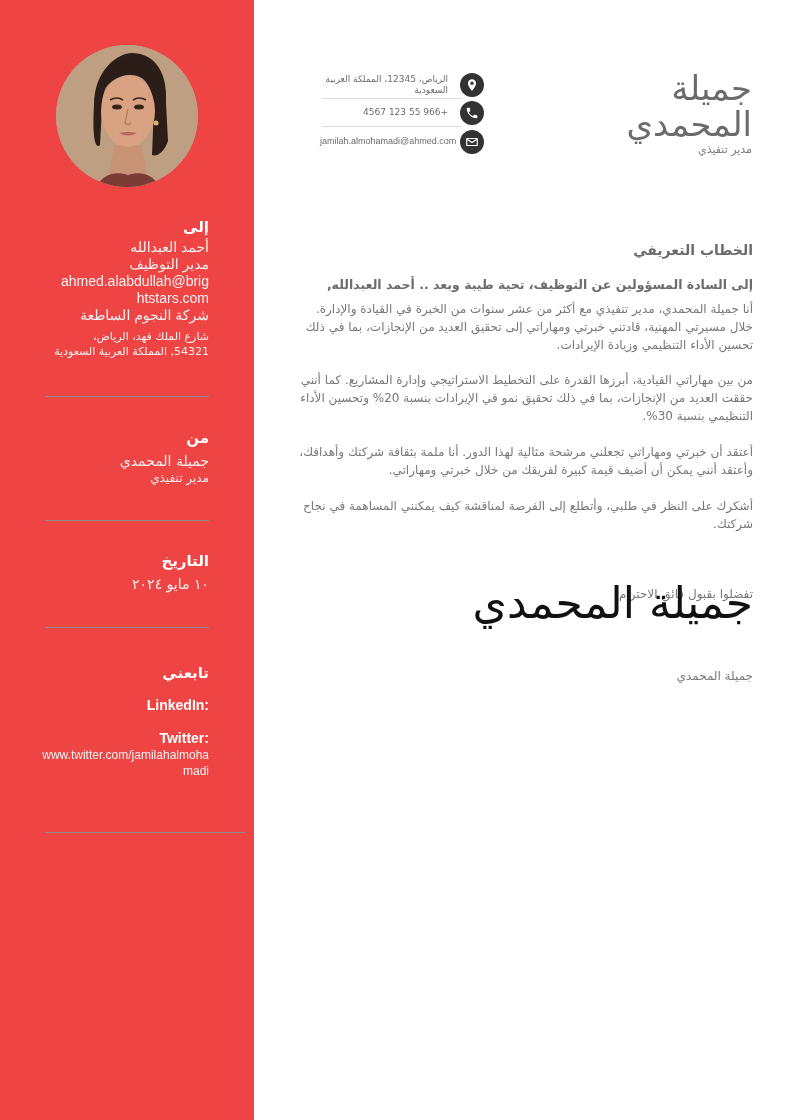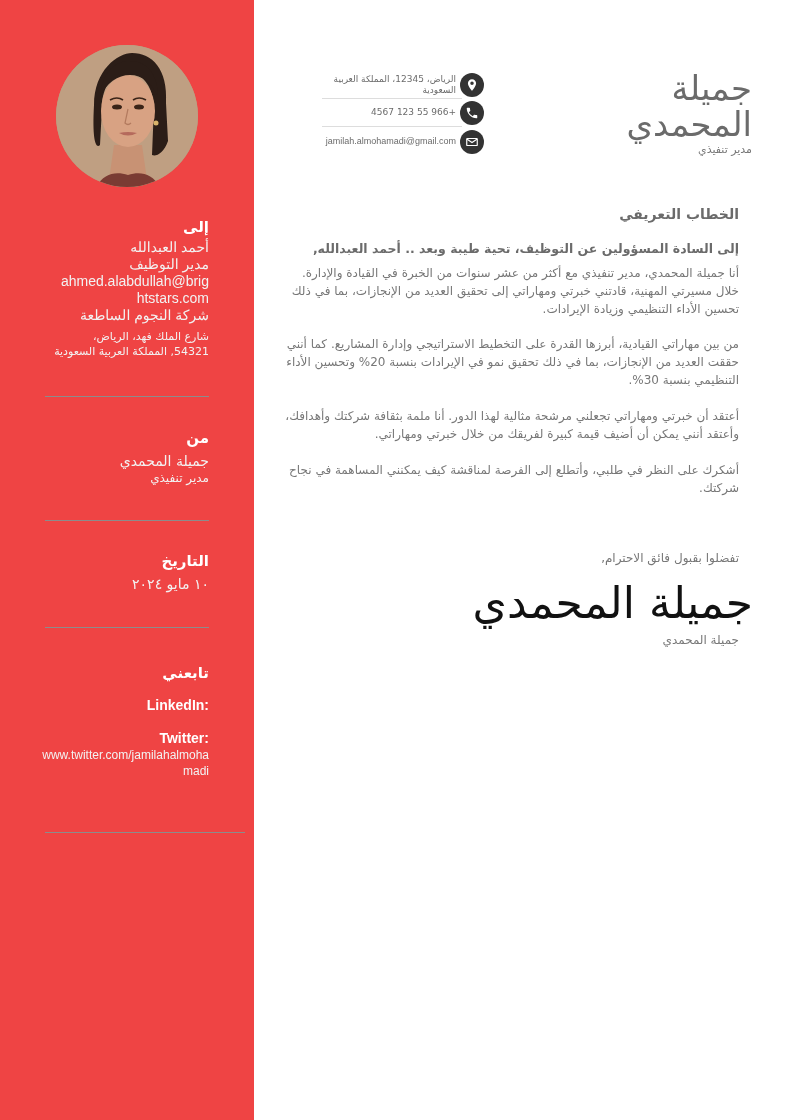--- a/index.html
+++ b/index.html
@@ -41,31 +41,31 @@
 
     .contacts { position: absolute; left: 320px; top: 71px; width: 168px; }
     .contact-row { display: flex; flex-direction: row; align-items: center; justify-content: flex-start; position: relative; }
     .contact-icon {
       width: 24px; height: 24px; border-radius: 50%; background: #333333;
       display: flex; align-items: center; justify-content: center; flex: 0 0 24px;
       margin-left: 0;
     }
     .contact-icon svg { width: 14px; height: 14px; display: block; }
     .contact-text {
-      width: 140px; text-align: right; padding-right: 4px; font-size: 9px; line-height: 11px; color: #6b6b6b;
+      width: 140px; text-align: right; padding-right: 12px; font-size: 9px; line-height: 11px; color: #6b6b6b;
       font-family: "DejaVu Sans", sans-serif;
     }
     .contact-text.ltr { direction: ltr; text-align: right; font-family: "Liberation Sans", sans-serif; }
     .contact-row.r1 { height: 27px; }
     .contact-row.r2 { height: 29px; }
     .contact-row.r3 { height: 29px; }
     .contact-sep { position: absolute; left: 2px; width: 140px; height: 1px; background: #dddddd; }
 
     
-    .letter { position: absolute; right: 55px; width: 460px; text-align: right; }
+    .letter { position: absolute; right: 41px; width: 460px; text-align: right; margin-top: 36px; }
     .letter-heading { top: 205px; font-weight: bold; font-size: 14px; color: #6b6b6b; line-height: 18px; }
     .salutation { top: 240px; font-weight: bold; font-size: 12.5px; color: #6b6b6b; line-height: 18px; }
     .para { font-size: 12px; line-height: 18px; color: #777777; }
     .p1 { top: 264px; }
     .p2 { top: 335px; }
     .p3 { top: 407px; }
     .p4 { top: 461px; }
 
     .closing { top: 550px; font-size: 12px; color: #777; line-height: 16px; }
     .signature {
@@ -155,21 +155,21 @@
   <div class="contact-row r2" style="direction:ltr;">
     <div class="contact-text" style="direction:rtl;">+966 55 123 4567</div>
     <div class="contact-icon">
       <svg viewBox="0 0 24 24">
           <path d="M6.6 10.8c1.4 2.8 3.8 5.1 6.6 6.6l2.2-2.2c.3-.3.7-.4 1-.2 1.1.4 2.3.6 3.6.6.6 0 1 .4 1 1V20c0 .6-.4 1-1 1C10.6 21 3 13.4 3 4c0-.6.4-1 1-1h3.5c.6 0 1 .4 1 1 0 1.2.2 2.4.6 3.6.1.3 0 .7-.2 1l-2.3 2.2z" fill="#ffffff"></path>
         </svg>
     </div>
     <div class="contact-sep" style="top:28px;"></div>
   </div>
   <div class="contact-row r3" style="direction:ltr;">
-    <div class="contact-text ltr">jamilah.almohamadi@gmail.com</div>
+    <div class="contact-text ltr">jamilah.almohamadi@ahmed.com</div>
     <div class="contact-icon">
       <svg viewBox="0 0 24 24">
           <rect x="3" y="6" width="18" height="12" rx="1" fill="none" stroke="#ffffff" stroke-width="2"></rect>
           <path d="M3 7l9 6 9-6" fill="none" stroke="#ffffff" stroke-width="2"></path>
         </svg>
     </div>
   </div>
 </div>
 
 <div class="letter letter-heading">الخطاب التعريفي</div>

